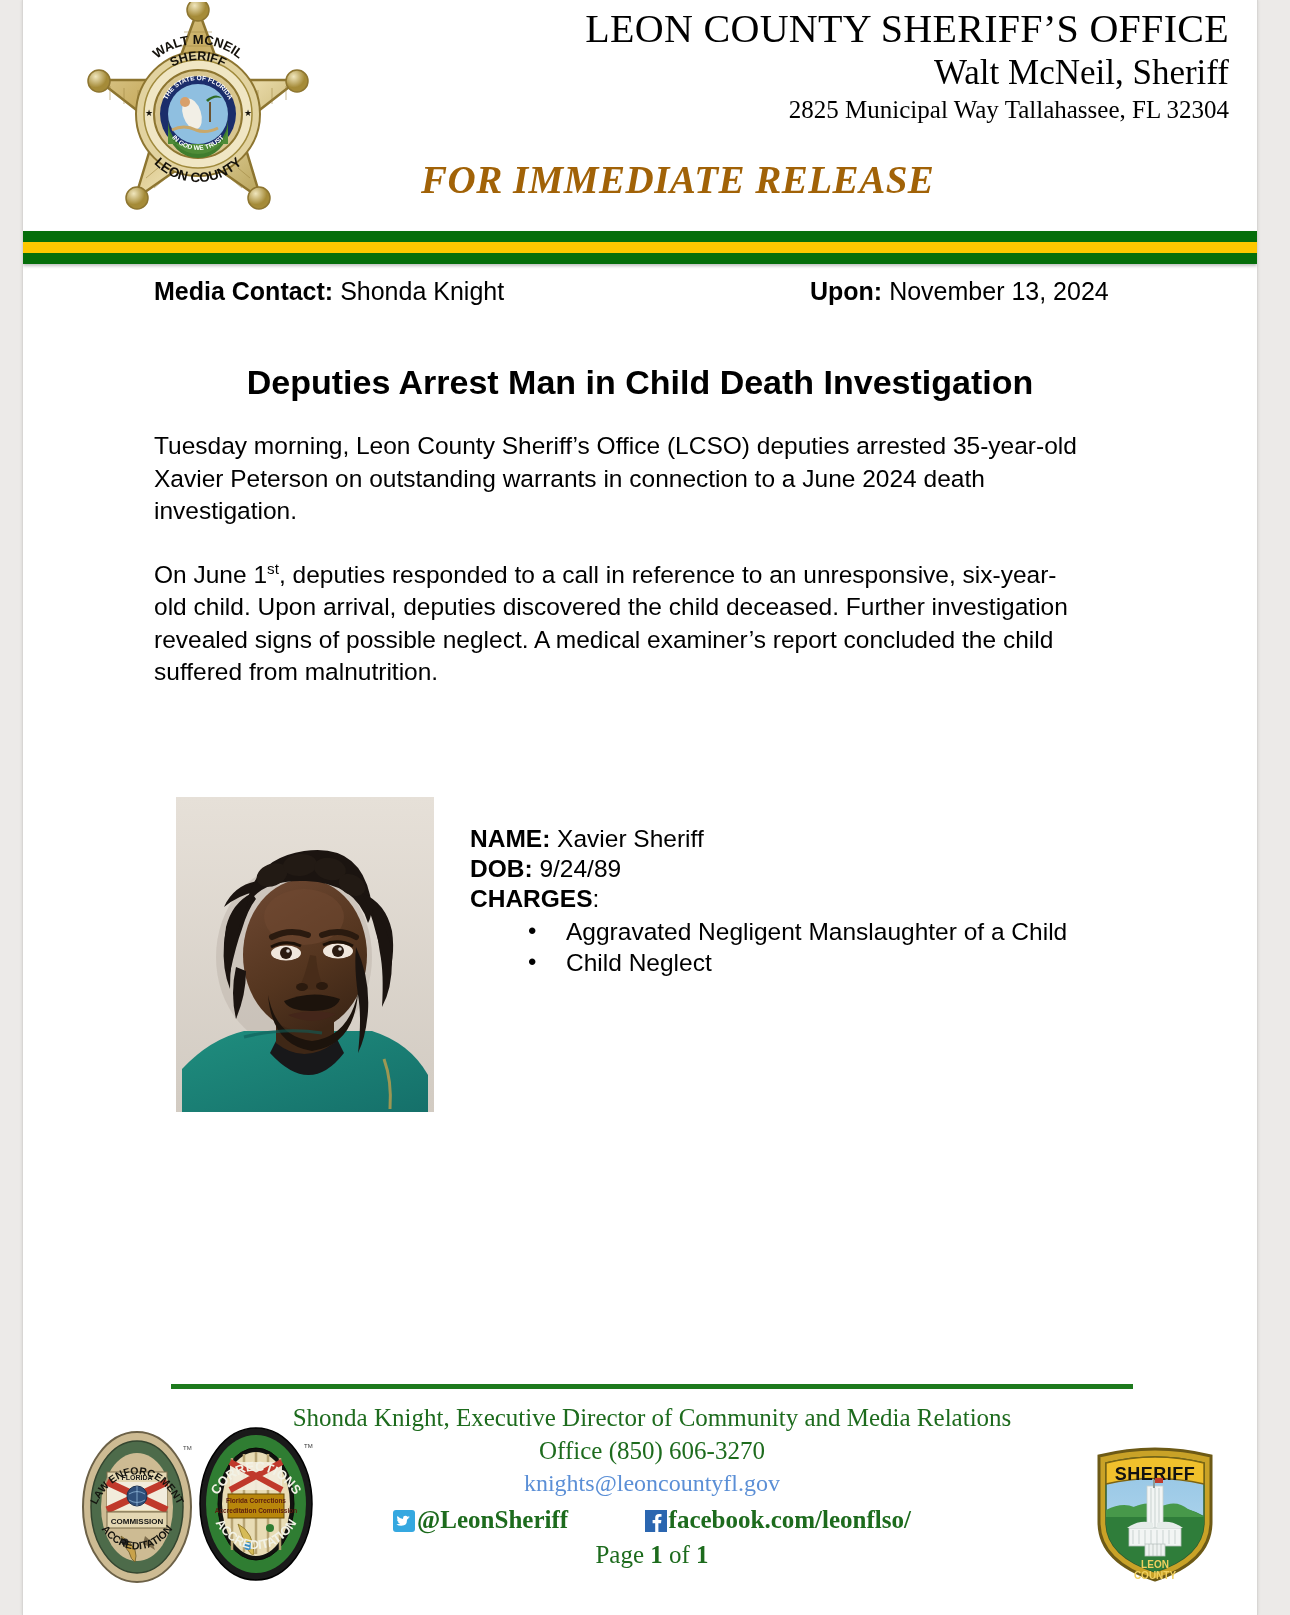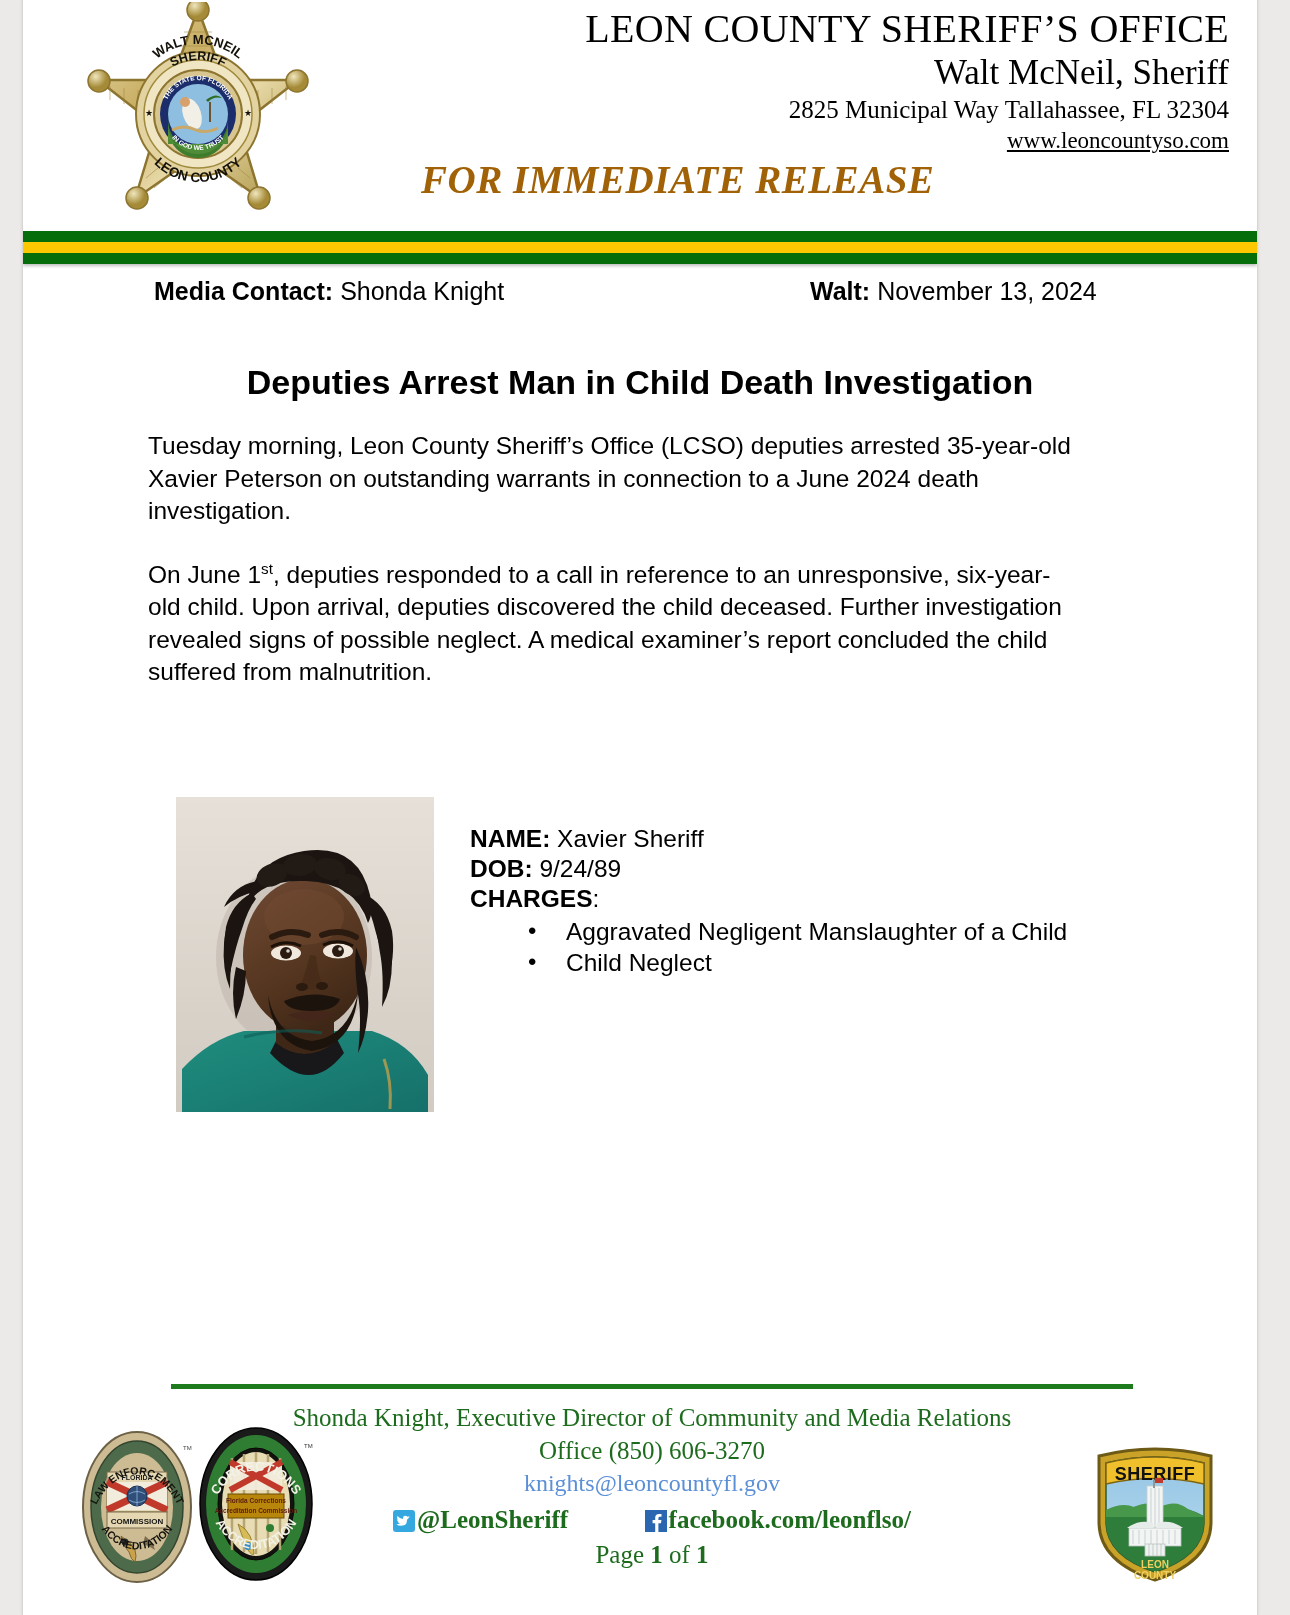--- a/index.html
+++ b/index.html
@@ -129,21 +129,21 @@
     left: 0;
     top: 363px;
     width: 1234px;
     text-align: center;
     font-size: 34px;
     font-weight: bold;
     color: #000;
   }
   .body-block {
     position: absolute;
-    left: 125px;
+    left: 131px;
     top: 430px;
     width: 928px;
     font-size: 24.5px;
     line-height: 32.5px;
     color: #000;
   }
   .body-block p {
     margin: 0 0 31px 0;
   }
   .body-block sup {
@@ -339,37 +339,36 @@
           <text x="-53" y="2" font-size="9" fill="#14110b">★</text>
           <text x="46" y="2" font-size="9" fill="#14110b">★</text>
         </g>
       </svg>
     </div>
 
     <div class="header-text">
       <div class="org-title">LEON COUNTY SHERIFF’S OFFICE</div>
       <div class="org-sheriff">Walt McNeil, Sheriff</div>
       <div class="org-addr">2825 Municipal Way Tallahassee, FL 32304</div>
-      <div class="org-web"><span>www.leoncountyso.com</span></div>
     </div>
 
     <div class="fir">FOR IMMEDIATE RELEASE</div>
   </div>
 
   <div class="stripe-bar">
     <div class="gold"></div>
   </div>
 
   <div class="meta-row">
     <div class="meta-contact">
       <b>Media Contact:</b>
       <span>Shonda Knight</span>
     </div>
     <div class="meta-date">
-      <b>Walt:</b>
+      <b>Upon:</b>
       <span>November 13, 2024</span>
     </div>
   </div>
 
   <div class="headline">Deputies Arrest Man in Child Death Investigation</div>
 
   <div class="body-block">
     <p>Tuesday morning, Leon County Sheriff’s Office (LCSO) deputies arrested 35-year-old Xavier Peterson on outstanding warrants in connection to a June 2024 death investigation.</p>
     <p><span>On June 1</span><sup>st</sup><span>, deputies responded to a call in reference to an unresponsive, six-year-old child. Upon arrival, deputies discovered the child deceased. Further investigation revealed signs of possible neglect. A medical examiner’s report concluded the child suffered from malnutrition.</span></p>
   </div>

